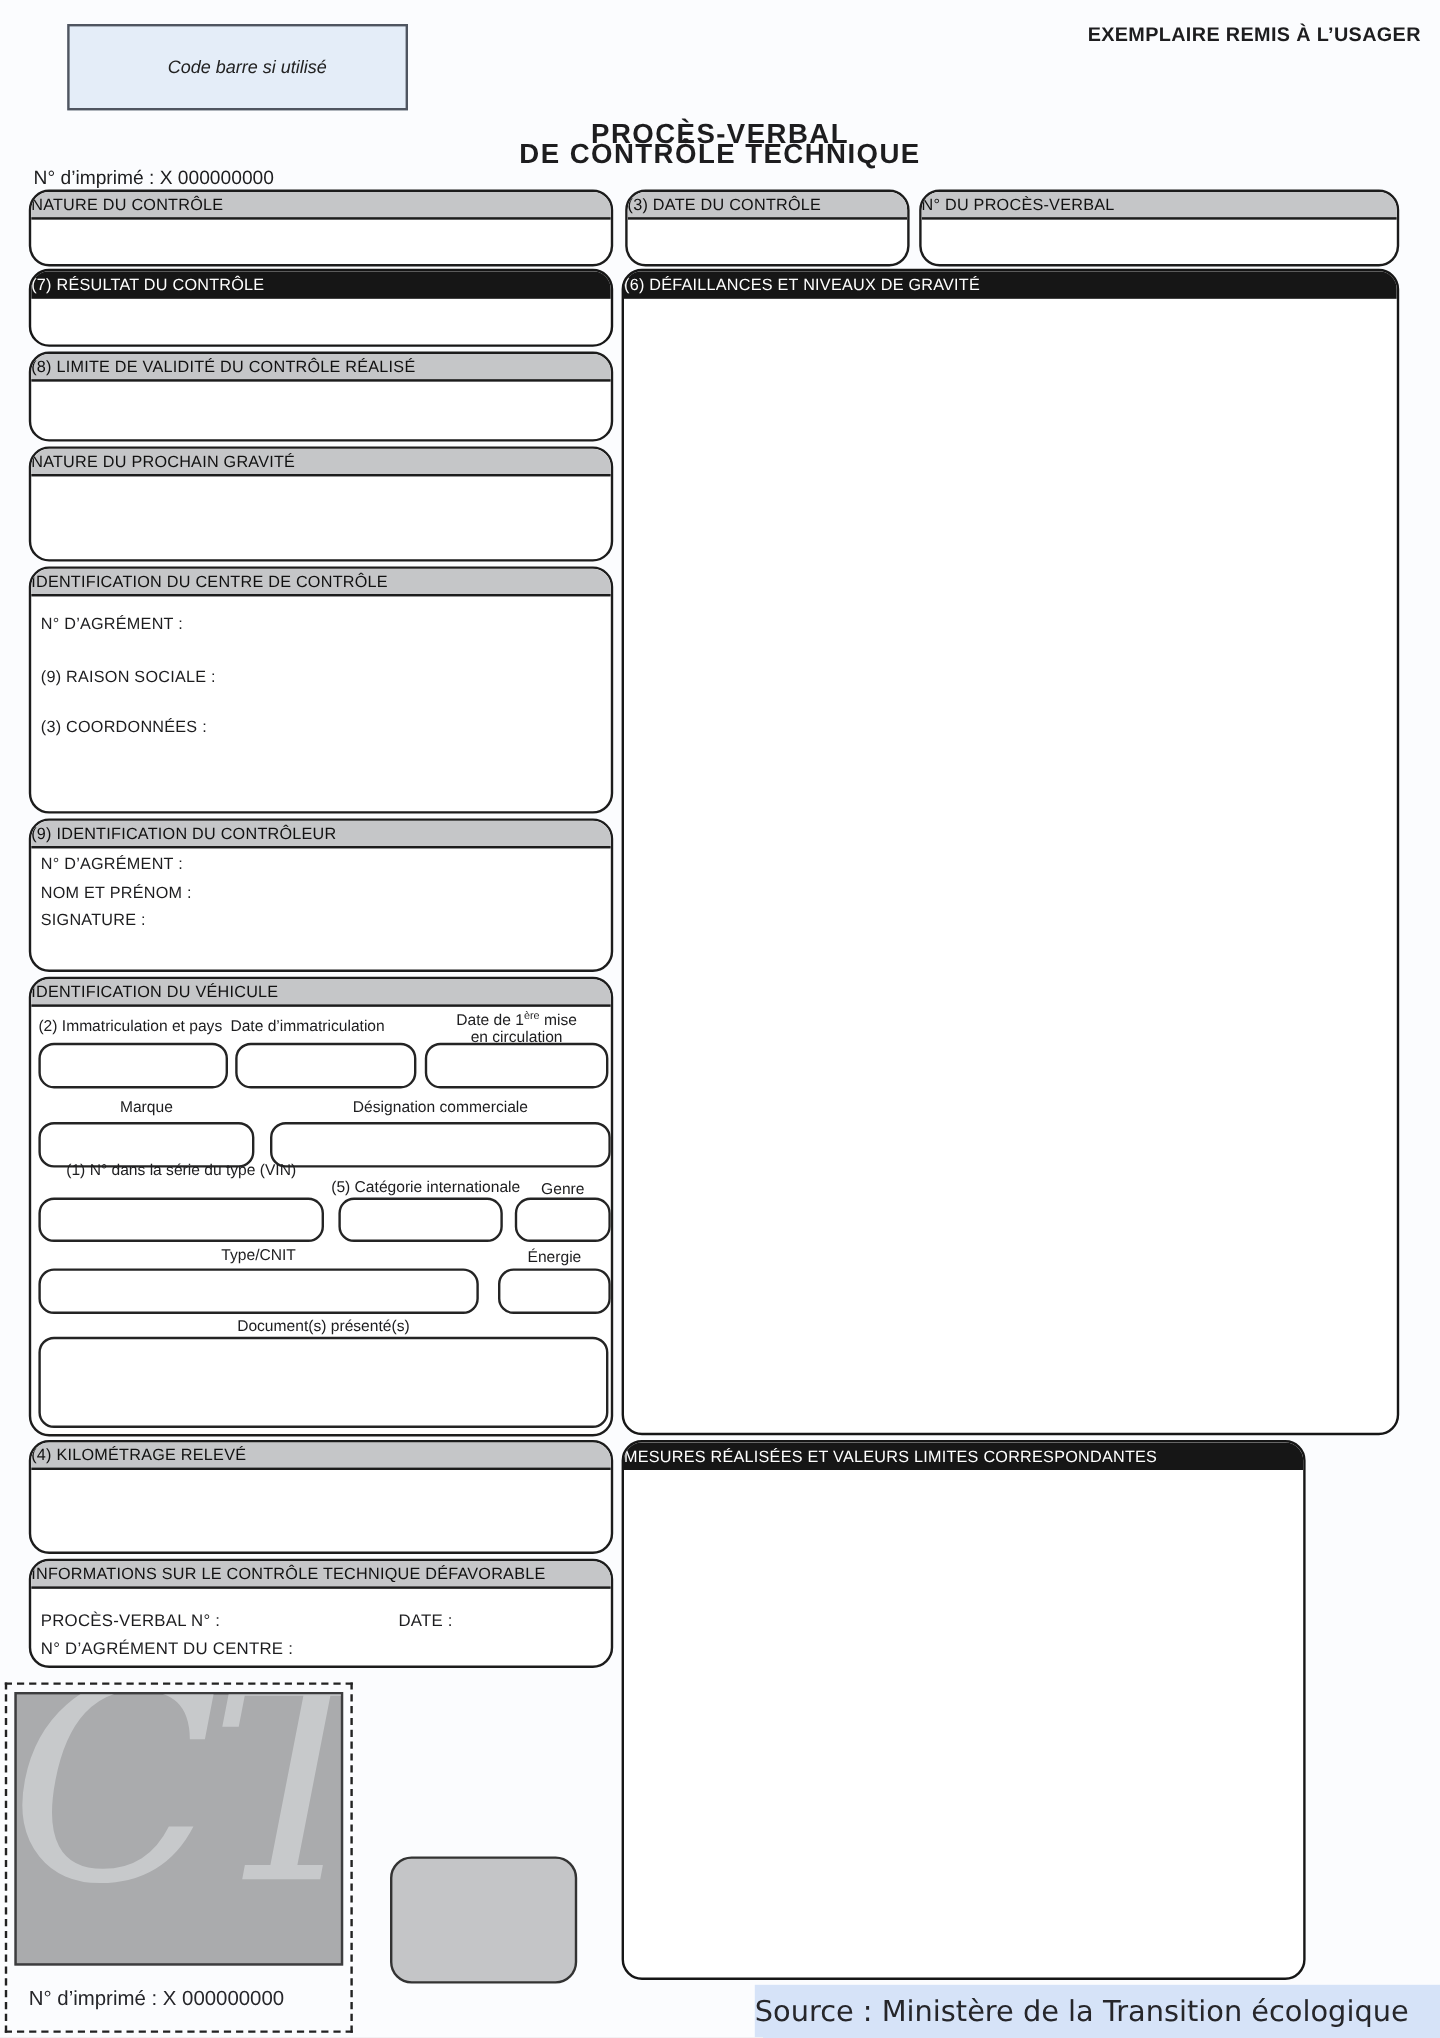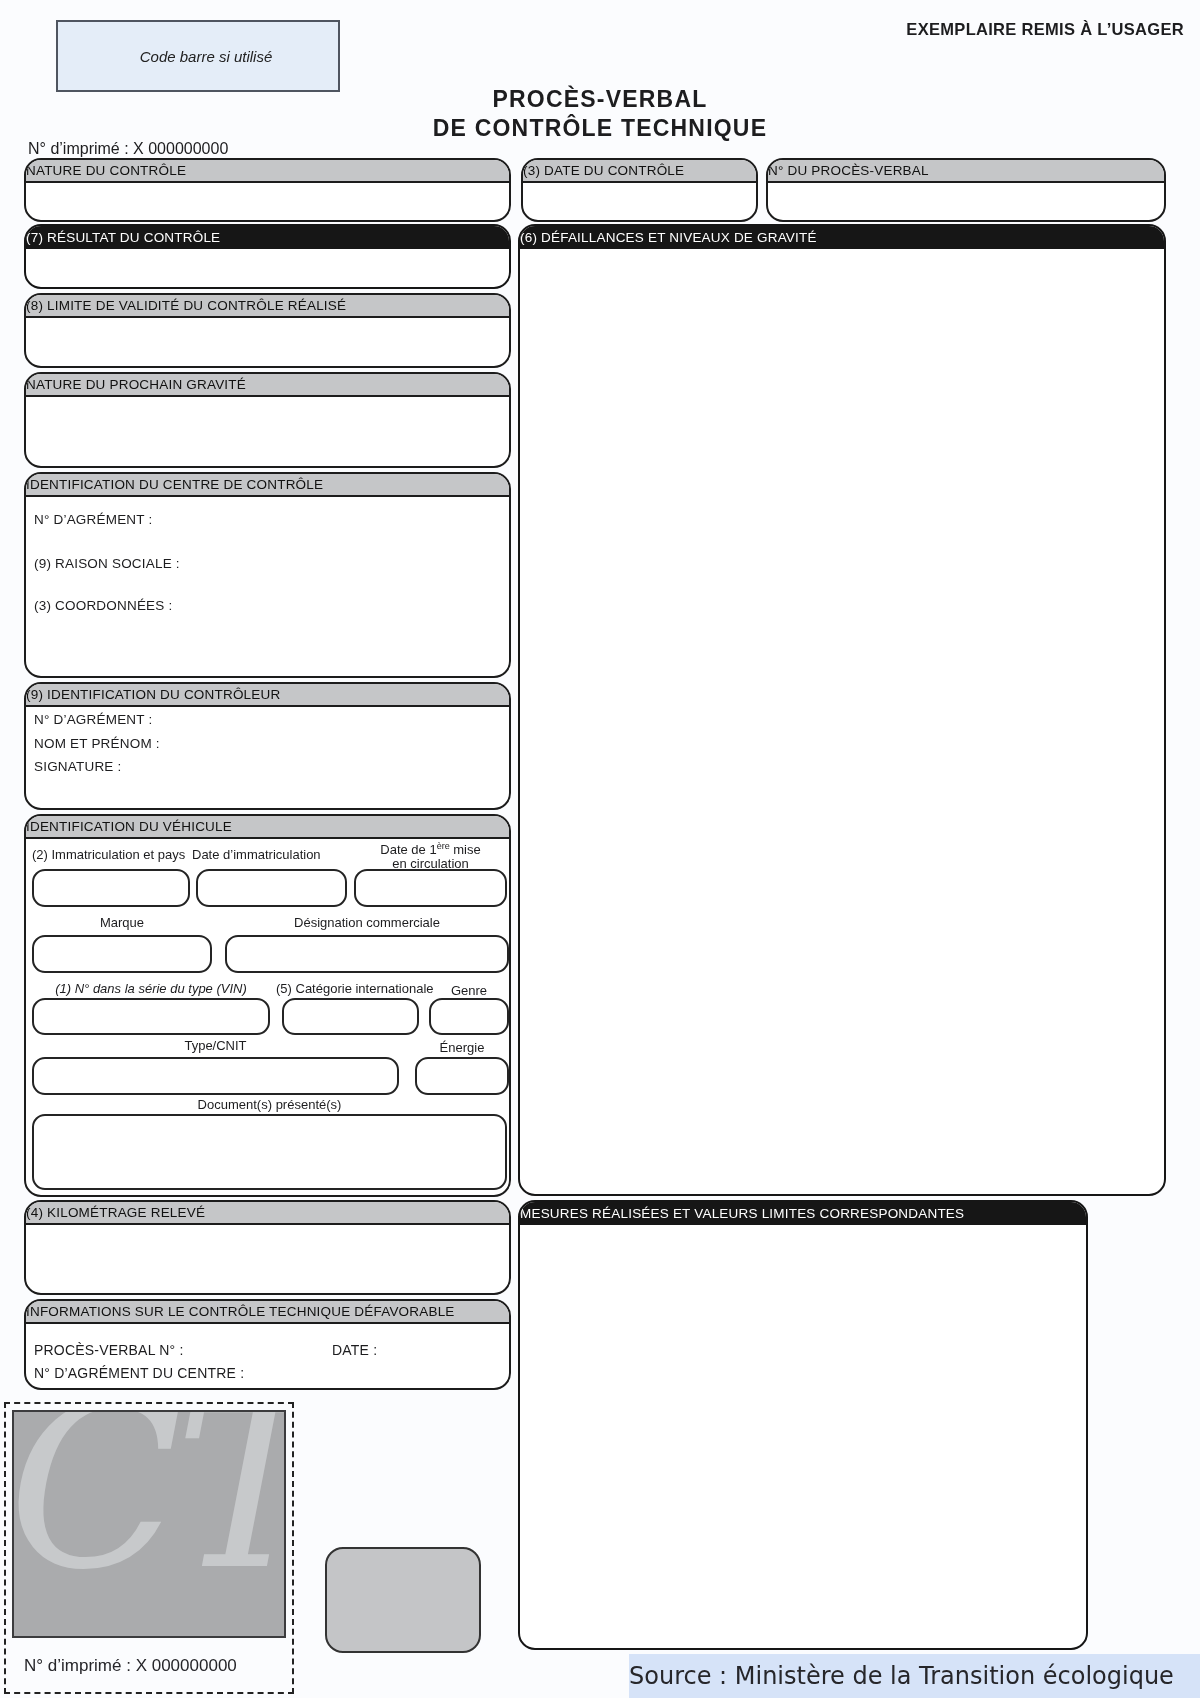--- a/index.html
+++ b/index.html
@@ -12,21 +12,21 @@
   body{font-family:"Liberation Sans",sans-serif;color:var(--text);}
   .page{position:relative;width:1200px;height:1698px;background:var(--page-bg);overflow:hidden;margin:0 auto;}
   .abs{position:absolute;}
 
   
   .barcode-box{left:56px;top:20px;width:284px;height:72px;background:var(--barcode-fill);
     border:2px solid #4f5560;display:flex;align-items:center;justify-content:center;padding-left:16px;}
   .barcode-box span{font-style:italic;font-size:15px;color:#222;}
   .copy-label{right:16px;top:20px;font-weight:bold;font-size:16.5px;letter-spacing:.3px;}
   .title{left:600px;transform:translateX(-50%);font-weight:bold;font-size:23px;letter-spacing:1.2px;white-space:nowrap;}
-  .t1{top:86px;} .t2{top:115px;}
+  .t1{top:98px;} .t2{top:115px;}
   .imprime-top{left:28px;top:140px;font-size:16px;}
 
   
   .sec{position:absolute;border:2px solid var(--border-dark);border-radius:17px;background:#fff;overflow:hidden;}
   .band{height:23px;border-bottom:2px solid var(--border-dark);display:flex;align-items:center;justify-content:flex-start;
     font-size:13.5px;letter-spacing:.2px;white-space:nowrap;}
   .band.gray{background:var(--band-gray);color:#111;}
   .band.black{background:var(--band-black);color:#fff;border-bottom:none;}
   .sec.dark{border-color:var(--band-black);}
   .sec .body{position:relative;width:100%;border-radius:18px;}
@@ -148,21 +148,21 @@
     </div>
     <div class="vbox" style="left:6px;top:53px;width:158px;height:38px;"></div>
     <div class="vbox" style="left:170px;top:53px;width:151px;height:38px;"></div>
     <div class="vbox" style="left:328px;top:53px;width:153px;height:38px;"></div>
 
     <div class="flabel-c" style="left:6px;top:99px;width:180px;">Marque</div>
     <div class="flabel-c" style="left:199px;top:99px;width:284px;">Désignation commerciale</div>
     <div class="vbox" style="left:6px;top:119px;width:180px;height:38px;"></div>
     <div class="vbox" style="left:199px;top:119px;width:284px;height:38px;"></div>
 
-    <div class="flabel-c" style="left:6px;top:165px;width:238px;font-style:italic;">(1) N° dans la série du type (VIN)</div>
+    <div class="flabel-c" style="left:6px;top:151px;width:238px;">(1) N° dans la série du type (VIN)</div>
     <div class="flabel-c" style="left:250px;top:165px;width:150px;">(5) Catégorie internationale</div>
     <div class="flabel-c" style="left:403px;top:167px;width:80px;">Genre</div>
     <div class="vbox" style="left:6px;top:182px;width:238px;height:37px;"></div>
     <div class="vbox" style="left:256px;top:182px;width:137px;height:37px;"></div>
     <div class="vbox" style="left:403px;top:182px;width:80px;height:37px;"></div>
 
     <div class="flabel-c" style="left:6px;top:222px;width:367px;">Type/CNIT</div>
     <div class="flabel-c" style="left:389px;top:224px;width:94px;">Énergie</div>
     <div class="vbox" style="left:6px;top:241px;width:367px;height:38px;"></div>
     <div class="vbox" style="left:389px;top:241px;width:94px;height:38px;"></div>

